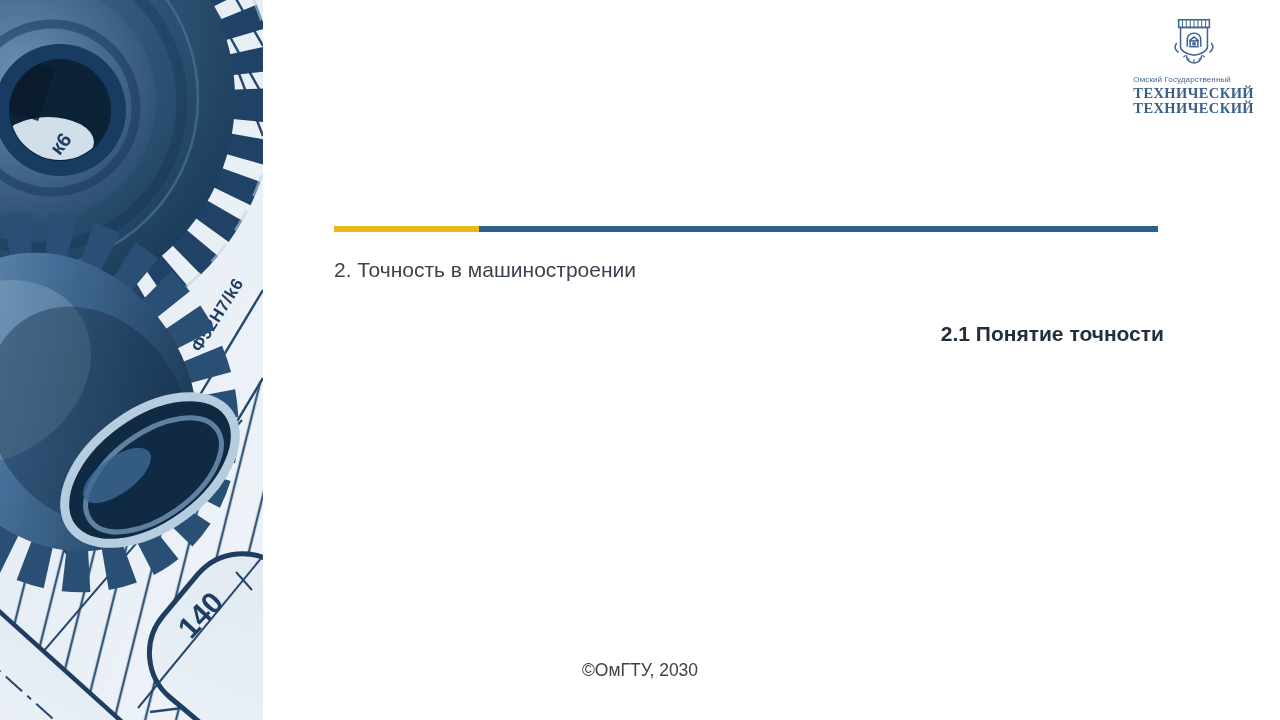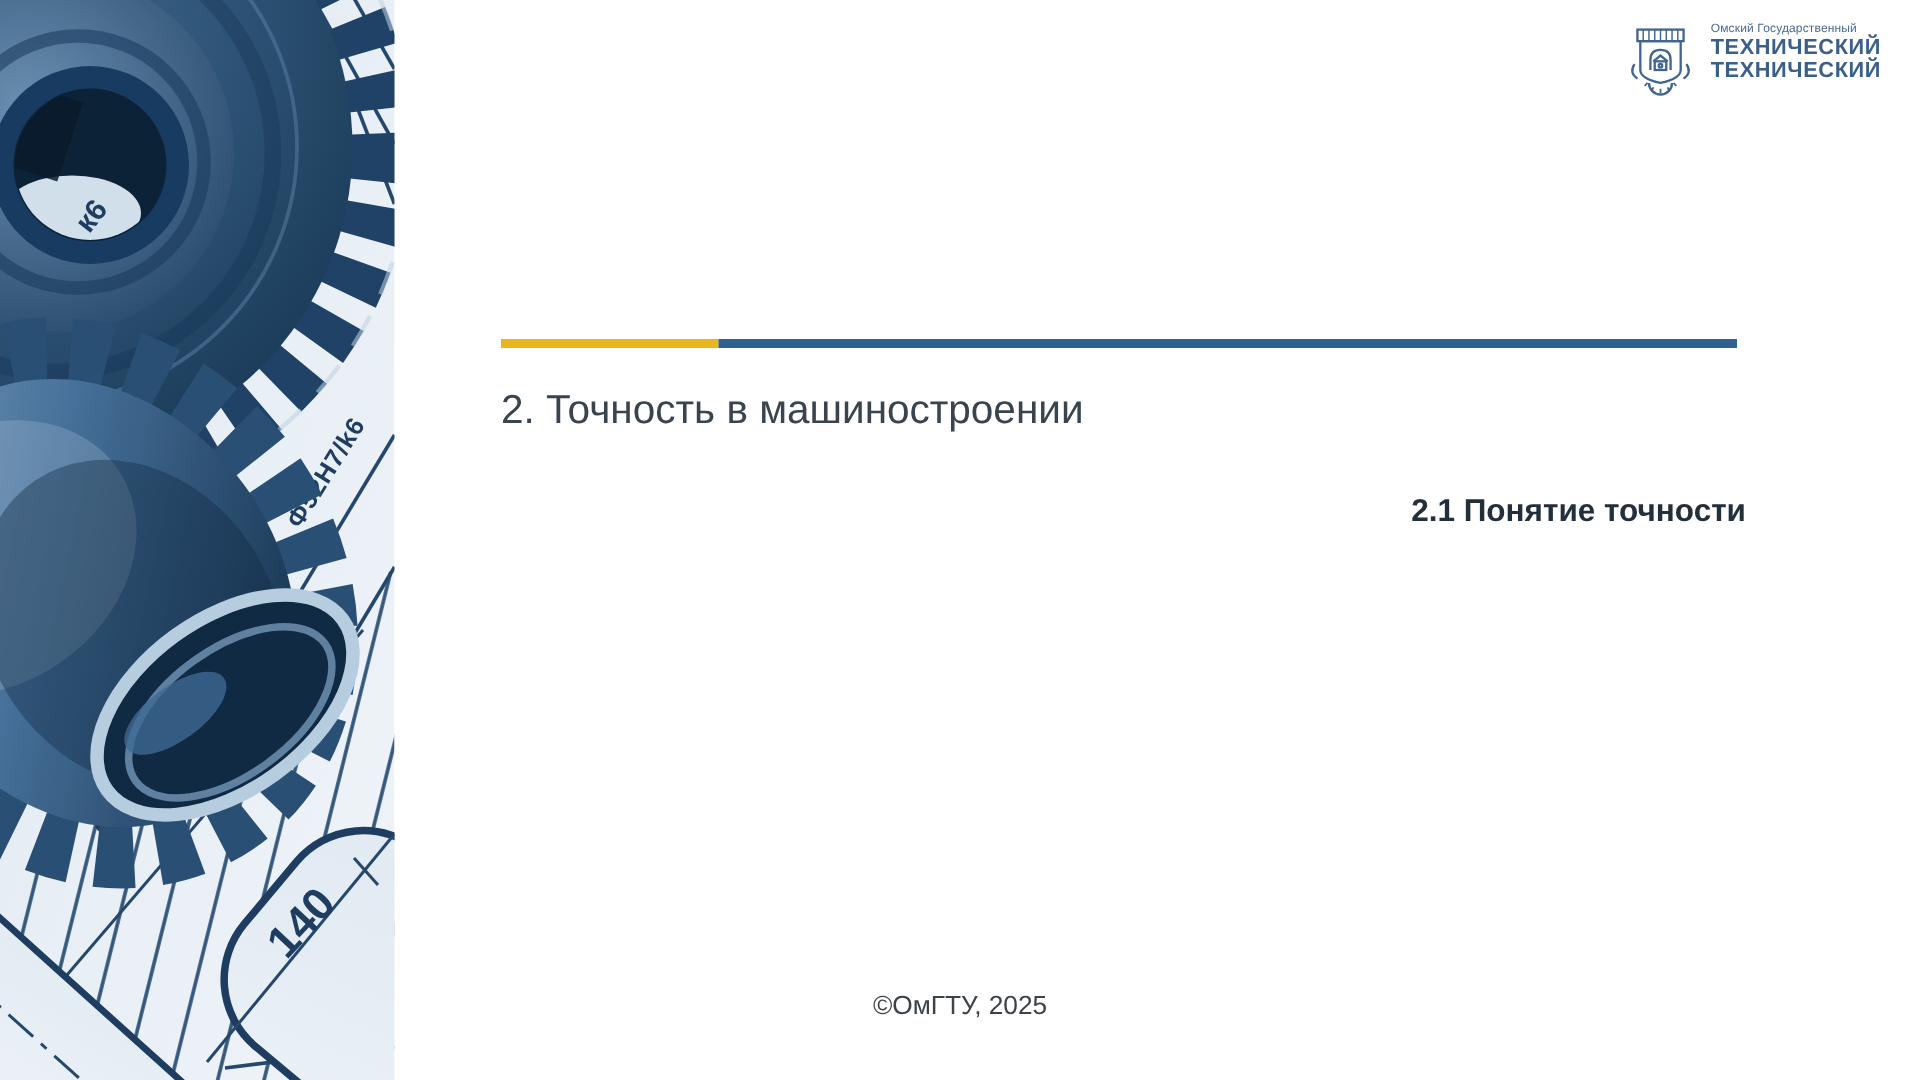--- a/index.html
+++ b/index.html
@@ -3,34 +3,34 @@
 <meta charset="utf-8">
 <style>
   html,body{margin:0;padding:0;background:#ffffff;overflow:hidden;}
   body{width:1280px;height:720px;font-family:"Liberation Sans",sans-serif;}
   .slide{position:relative;width:1280px;height:720px;background:#ffffff;}
 
   
   .artwork{position:absolute;left:0;top:0;width:263px;height:720px;overflow:hidden;}
 
   
-  .logo{position:absolute;top:11px;right:26px;display:flex;align-items:flex-start;gap:8px;}
+  .logo{position:absolute;top:11px;right:26px;display:flex;align-items:center;gap:8px;flex-direction:column;}
   .logo-emblem{width:50px;height:52px;margin-top:1px;}
   .logo-text{display:flex;flex-direction:column;}
   .logo-small{font-size:8px;letter-spacing:0.1px;color:#466990;margin:3px 0 2px 0;}
-  .logo-big{font-size:14.5px;font-weight:700;letter-spacing:0.4px;color:#3a608a;line-height:1.06;}
+  .logo-big{font-size:14.5px;font-weight:700;letter-spacing:0.4px;color:#3a608a;line-height:1.06;font-family:Liberation Serif, serif;}
 
   
   .content{position:absolute;left:334px;top:197px;width:830px;}
   .title{margin:0;width:680px;font-size:53px;line-height:1.25;font-weight:700;
          color:#112e4d;letter-spacing:-0.5px;}
   .divider{margin-top:29px;width:824px;height:6px;display:flex;}
   .divider-yellow{width:145px;height:100%;background:#e9b71c;}
   .divider-blue{flex:1;height:100%;background:#2f618e;}
-  .subtitle{margin:26px 0 5px 0;font-size:27px;color:#39444f;}
+  .subtitle{margin:26px 0 5px 0;font-size:21px;color:#39444f;}
   .subsection{margin:40px 0 0 0;font-size:21px;font-weight:700;color:#232f3b;text-align:right;}
 
   .footer{position:absolute;left:0;top:660px;width:1280px;text-align:center;
           font-size:17.5px;color:#3c4248;}
 
   .art-label{font-family:"Liberation Sans",sans-serif;}
 </style>
 </head>
 <body>
 
@@ -154,14 +154,14 @@
 
   <main class="content">
     <div class="divider">
       <span class="divider-yellow"></span>
       <span class="divider-blue"></span>
     </div>
     <p class="subtitle">2. Точность в машиностроении</p>
     <p class="subsection">2.1 Понятие точности</p>
   </main>
 
-  <footer class="footer">©ОмГТУ, 2025</footer>
+  <footer class="footer">©ОмГТУ, 2030</footer>
 </div>
 
 </body></html>

